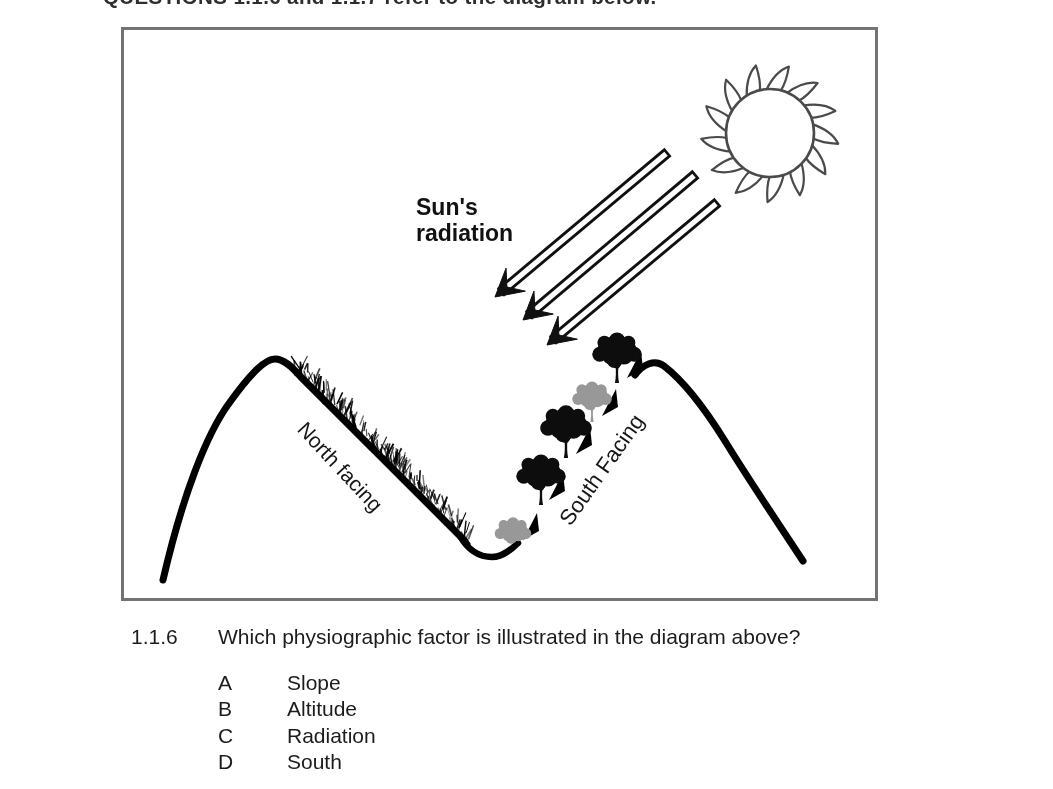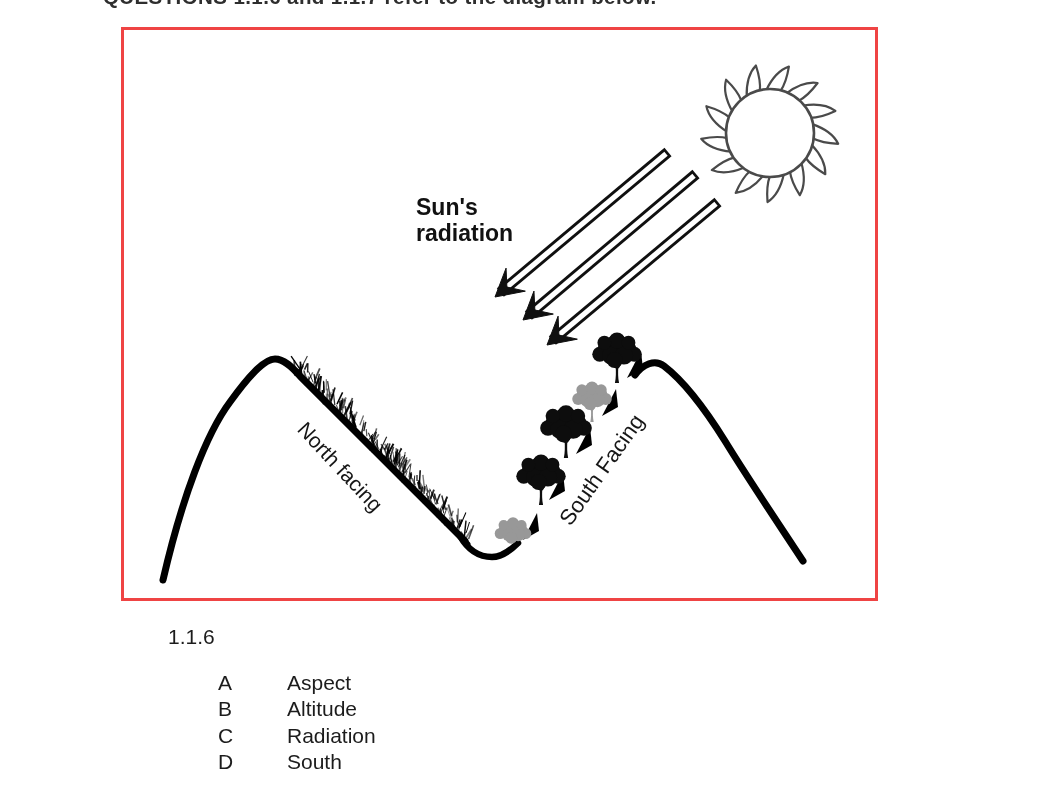--- a/index.html
+++ b/index.html
@@ -4,33 +4,33 @@
 <style>
   html,body{margin:0;padding:0;}
   body{width:1053px;height:789px;background:#fff;overflow:hidden;
        font-family:"Liberation Sans","DejaVu Sans",sans-serif;color:#1c1c1c;}
   #page{position:relative;width:1053px;height:789px;overflow:hidden;background:#fff;}
 
   .crop-text{position:absolute;left:103px;top:-15px;font-weight:bold;font-size:20.5px;
              color:#2e2e2e;white-space:nowrap;letter-spacing:.4px;}
 
   .dbox{position:absolute;left:121px;top:27px;width:751px;height:568px;
-        border:3px solid #ef4444;background:#fff;}
+        border:3px solid #737373;background:#fff;}
   .dbox svg{position:absolute;left:0;top:0;}
 
   .sun-label{position:absolute;left:292px;top:164px;font-weight:bold;font-size:23px;
              line-height:26px;color:#111;}
   .slope-label{position:absolute;white-space:nowrap;color:#161616;}
   .slope-label.north{left:216px;top:437px;font-size:21px;
                      transform:translate(-50%,-50%) rotate(47deg);}
   .slope-label.south{left:478px;top:440px;font-size:22px;
                      transform:translate(-50%,-50%) rotate(-55deg);}
 
   .qline{position:absolute;left:131px;top:625px;font-size:21px;display:flex;}
-  .qnum{display:inline-block;width:87px;flex:none;margin-left:37px;}
+  .qnum{display:inline-block;width:87px;flex:none;}
   .opts{position:absolute;left:218px;top:670px;font-size:21px;}
   .opt-row{display:flex;height:26.4px;line-height:26.4px;}
   .opt-letter{display:inline-block;width:69px;flex:none;}
 </style>
 </head>
 <body>
 
 <div id="page">
 
   <div class="crop-text">QUESTIONS 1.1.6 and 1.1.7 refer to the diagram below.</div>
@@ -389,26 +389,27 @@
     <div class="sun-label">
       <div>Sun's</div>
       <div>radiation</div>
     </div>
     <div class="slope-label north">North facing</div>
     <div class="slope-label south">South Facing</div>
   </div>
 
   <div class="qline">
     <span class="qnum">1.1.6</span>
+    <span class="qtext">Which physiographic factor is illustrated in the diagram above?</span>
   </div>
 
   <div class="opts">
     <div class="opt-row">
       <span class="opt-letter">A</span>
-      <span class="opt-label">Aspect</span>
+      <span class="opt-label">Slope</span>
     </div>
     <div class="opt-row">
       <span class="opt-letter">B</span>
       <span class="opt-label">Altitude</span>
     </div>
     <div class="opt-row">
       <span class="opt-letter">C</span>
       <span class="opt-label">Radiation</span>
     </div>
     <div class="opt-row">

